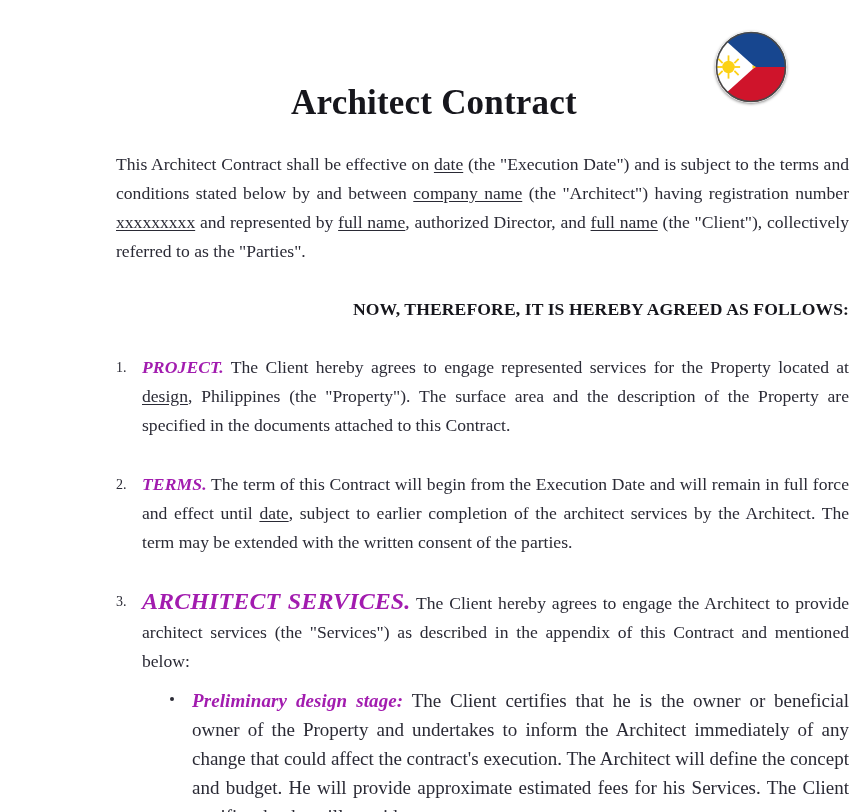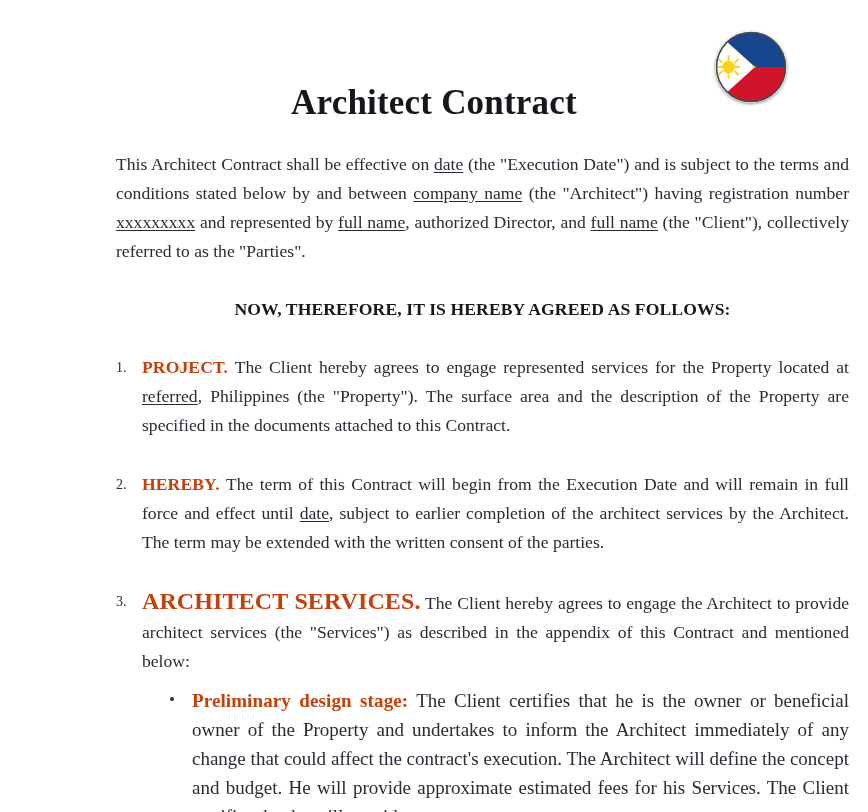--- a/index.html
+++ b/index.html
@@ -71,21 +71,21 @@
 
   .gap-para  { height: 29px; }
 
   h2.section-heading {
     margin: 0;
     font-size: 17.6px;
     line-height: 29px;
     font-weight: bold;
     letter-spacing: 0.1px;
     color: #16161c;
-    text-align: center;
+    text-align: right;
   }
 
   
   ol.numbered {
     list-style: none;
     margin: 0;
     padding: 0;
   }
   ol.numbered > li {
     position: relative;
@@ -102,22 +102,23 @@
     left: 0;
     top: 0;
     width: 18px;
     font-size: 14px;
     line-height: 29px;
     text-align: left;
     color: #2a2a35;
   }
   .lead {
     font-weight: bold;
-    color: #c2410c;
+    color: #a21caf;
     letter-spacing: 0.1px;
+    font-style: italic;
   }
   .lead-lg { font-size: 24px; }
 
   
   ul.bulleted {
     list-style: none;
     margin: 10px 0 0 0;
     padding: 0 0 0 28px;
   }
   ul.bulleted > li {
@@ -186,25 +187,25 @@
 
     <div class="gap-para"></div>
 
     <h2 class="section-heading">NOW, THEREFORE, IT IS HEREBY AGREED AS FOLLOWS:</h2>
 
     <div class="gap-para"></div>
 
     <ol class="numbered">
 
       <li>
-        <span class="li-num">1.</span><span class="lead">PROJECT.</span><span> The Client hereby agrees to engage represented services for the Property located at </span><u class="ph">referred</u><span>, Philippines (the "Property"). The surface area and the description of the Property are specified in the documents attached to this Contract.</span>
+        <span class="li-num">1.</span><span class="lead">PROJECT.</span><span> The Client hereby agrees to engage represented services for the Property located at </span><u class="ph">design</u><span>, Philippines (the "Property"). The surface area and the description of the Property are specified in the documents attached to this Contract.</span>
       </li>
 
       <li>
-        <span class="li-num">2.</span><span class="lead">HEREBY.</span><span> The term of this Contract will begin from the Execution Date and will remain in full force and effect until </span><u class="ph">date</u><span>, subject to earlier completion of the architect services by the Architect. The term may be extended with the written consent of the parties.</span>
+        <span class="li-num">2.</span><span class="lead">TERMS.</span><span> The term of this Contract will begin from the Execution Date and will remain in full force and effect until </span><u class="ph">date</u><span>, subject to earlier completion of the architect services by the Architect. The term may be extended with the written consent of the parties.</span>
       </li>
 
       <li>
         <span class="li-num">3.</span><span class="lead lead-lg">ARCHITECT SERVICES.</span><span> The Client hereby agrees to engage the Architect to provide architect services (the "Services") as described in the appendix of this Contract and mentioned below:</span>
 
         <ul class="bulleted">
           <li>
             <span class="bullet-dot"></span><span class="lead">Preliminary design stage:</span><span> The Client certifies that he is the owner or beneficial owner of the Property and undertakes to inform the Architect immediately of any change that could affect the contract's execution. The Architect will define the concept and budget. He will provide approximate estimated fees for his Services.  The Client certifies that he will provide</span>
           </li>
         </ul>

